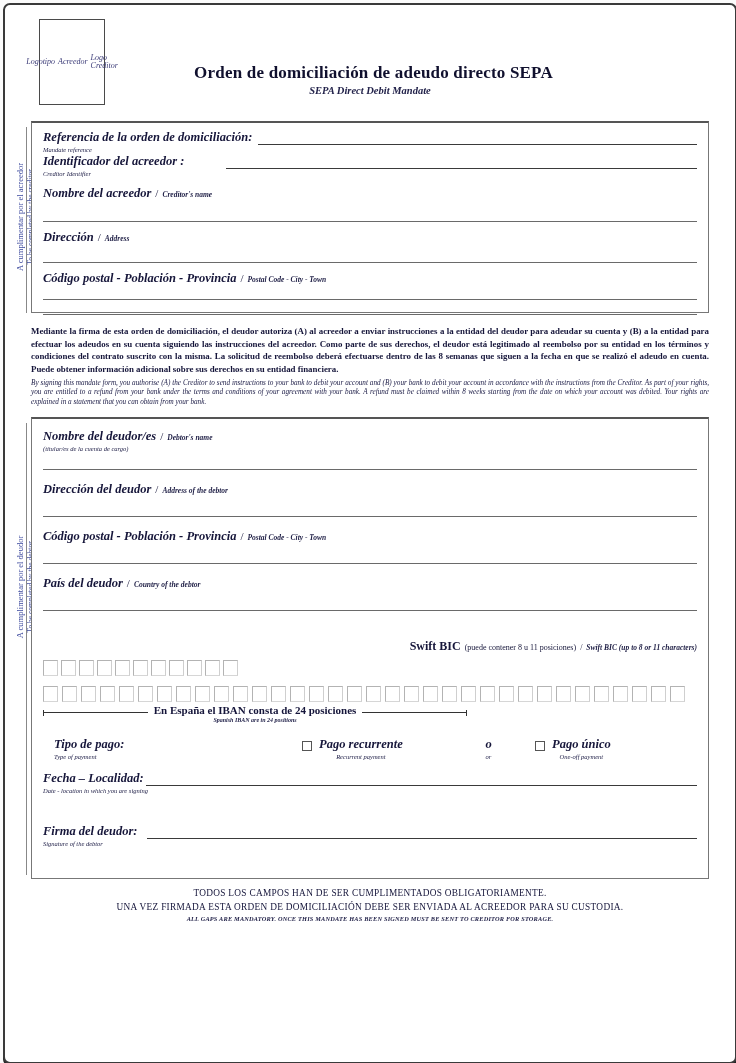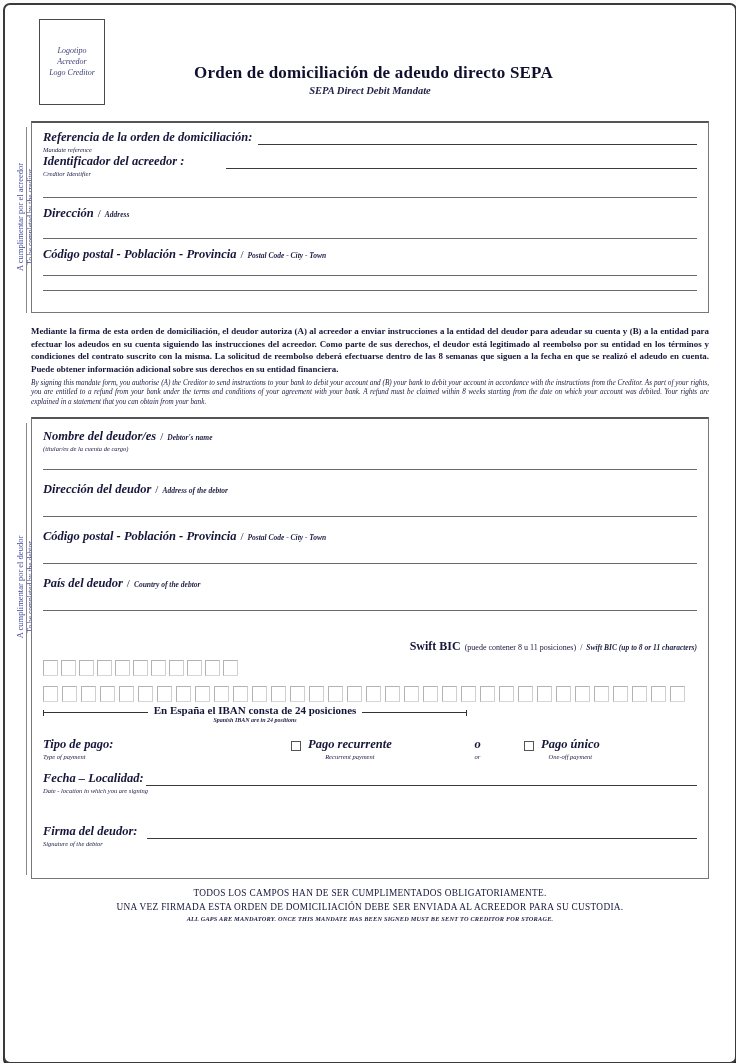--- a/index.html
+++ b/index.html
@@ -1,21 +1,21 @@
 <!DOCTYPE html>
 <html><head>
 <meta charset="utf-8">
 <style>
   html,body{margin:0;padding:0;background:#fbfbfb;}
   .sheet{position:relative;width:730px;height:1057px;margin:3px;background:#fff;
          border:2px solid #3a3a3a;border-radius:7px;box-shadow:0 2px 0 #222;
          font-family:"Liberation Serif","DejaVu Serif",serif;color:#1c1c38;overflow:hidden;}
   
   .logo-box{position:absolute;left:34px;top:14px;width:64px;height:84px;border:1px solid #4a4a4a;
-            display:flex;flex-direction:column;justify-content:center;align-items:center;gap:3px;}
+            display:flex;flex-direction:row;justify-content:center;align-items:center;gap:3px;}
   .logo-box span{font-style:italic;font-size:8px;color:#3c3c78;line-height:1;}
   
   .title-wrap{position:absolute;left:0;top:58px;width:100%;text-align:center;}
   .title{font-size:17px;font-weight:bold;color:#10102e;letter-spacing:.2px;padding-left:7px;}
   .subtitle{font-size:10.5px;font-style:italic;font-weight:bold;color:#22224a;margin-top:2px;}
   
   .vlabel{position:absolute;width:170px;transform:rotate(-90deg);text-align:center;color:#3d4a9e;}
   .vlabel .es{font-size:8.5px;line-height:1.25;}
   .vlabel .en{font-size:7.5px;line-height:1.25;}
   .vrule{position:absolute;width:1px;background:#888;}
@@ -38,21 +38,21 @@
   
   .cells{display:flex;gap:3px;margin-top:6px;}
   .cells .cell{width:13px;height:14px;border:1px solid #b3b3b3;border-right-color:#cfcfcf;border-bottom-color:#d6d6d6;display:inline-block;}
   
   .bracket{display:flex;align-items:flex-end;width:424px;margin-top:2px;}
   .bracket .tick{width:1px;height:6px;background:#333;}
   .bracket .bline{flex:1;border-bottom:1px solid #333;height:1px;margin-bottom:3px;}
   .bracket .btext{font-size:11px;font-weight:bold;color:#15153a;padding:0 6px;white-space:nowrap;text-align:center;}
   .iban-note-en{width:424px;text-align:center;font-size:6px;font-style:italic;font-weight:bold;color:#22224a;margin-top:1px;}
   
-  .payment-row{display:flex;margin-top:14px;}
+  .payment-row{display:flex;margin-top:14px;margin-left:11px;}
   .stack{display:flex;flex-direction:column;}
   .chk{width:8px;height:8px;border:1px solid #555;display:inline-block;margin-right:7px;margin-top:4px;background:#fff;}
   .pay-opt{display:flex;}
   .or-es{font-style:italic;font-weight:bold;font-size:12.5px;color:#16163a;}
   
   .footer{position:absolute;left:0;top:882px;width:100%;text-align:center;color:#15153a;}
   .footer .l1,.footer .l2{font-size:9.3px;letter-spacing:.3px;line-height:1.5;}
   .footer .l3{font-size:6.3px;font-style:italic;font-weight:bold;letter-spacing:.2px;color:#23234a;}
 </style>
 </head>
@@ -90,20 +90,23 @@
       <span class="writeline"></span>
     </div>
     <div class="sub">Mandate reference</div>
 
     <div class="field-inline" style="margin-top:1px;gap:36px;">
       <span class="lbl-es">Identificador del acreedor :</span>
       <span class="writeline"></span>
     </div>
     <div class="sub">Creditor Identifier</div>
 
+    <div style="margin-top:6px;">
+      <span class="lbl-es">Nombre del acreedor</span><span class="slash">/</span><span class="lbl-en">Creditor's name</span>
+    </div>
     <div class="rule" style="margin-top:19px;"></div>
 
     <div style="margin-top:5px;">
       <span class="lbl-es">Dirección</span><span class="slash">/</span><span class="lbl-en">Address</span>
     </div>
     <div class="rule" style="margin-top:16px;"></div>
 
     <div style="margin-top:5px;">
       <span class="lbl-es">Código postal - Población - Provincia</span><span class="slash">/</span><span class="lbl-en">Postal Code - City - Town</span>
     </div>

